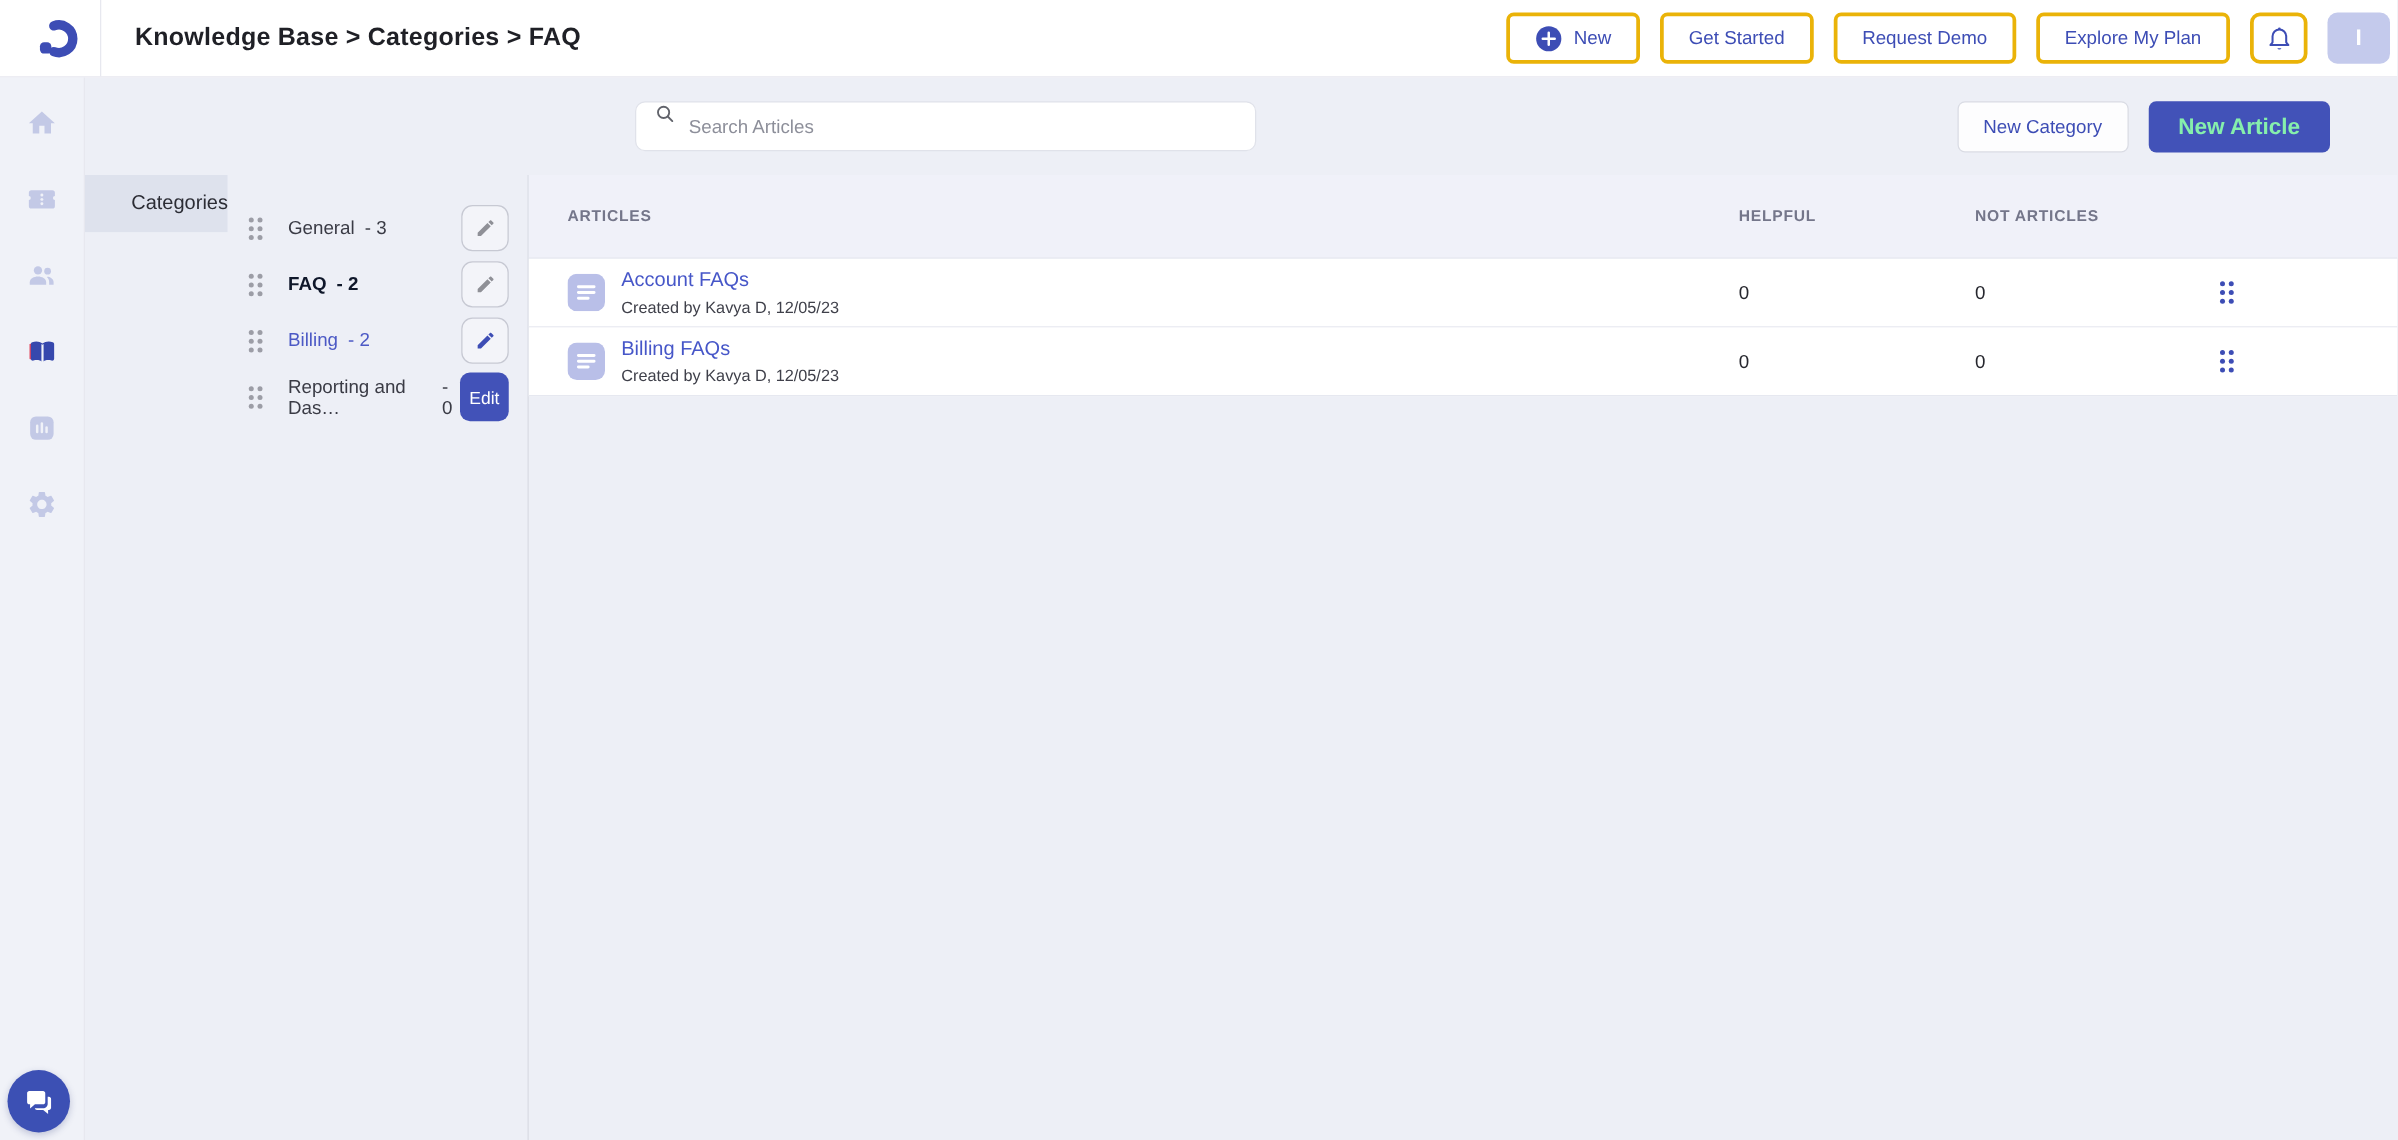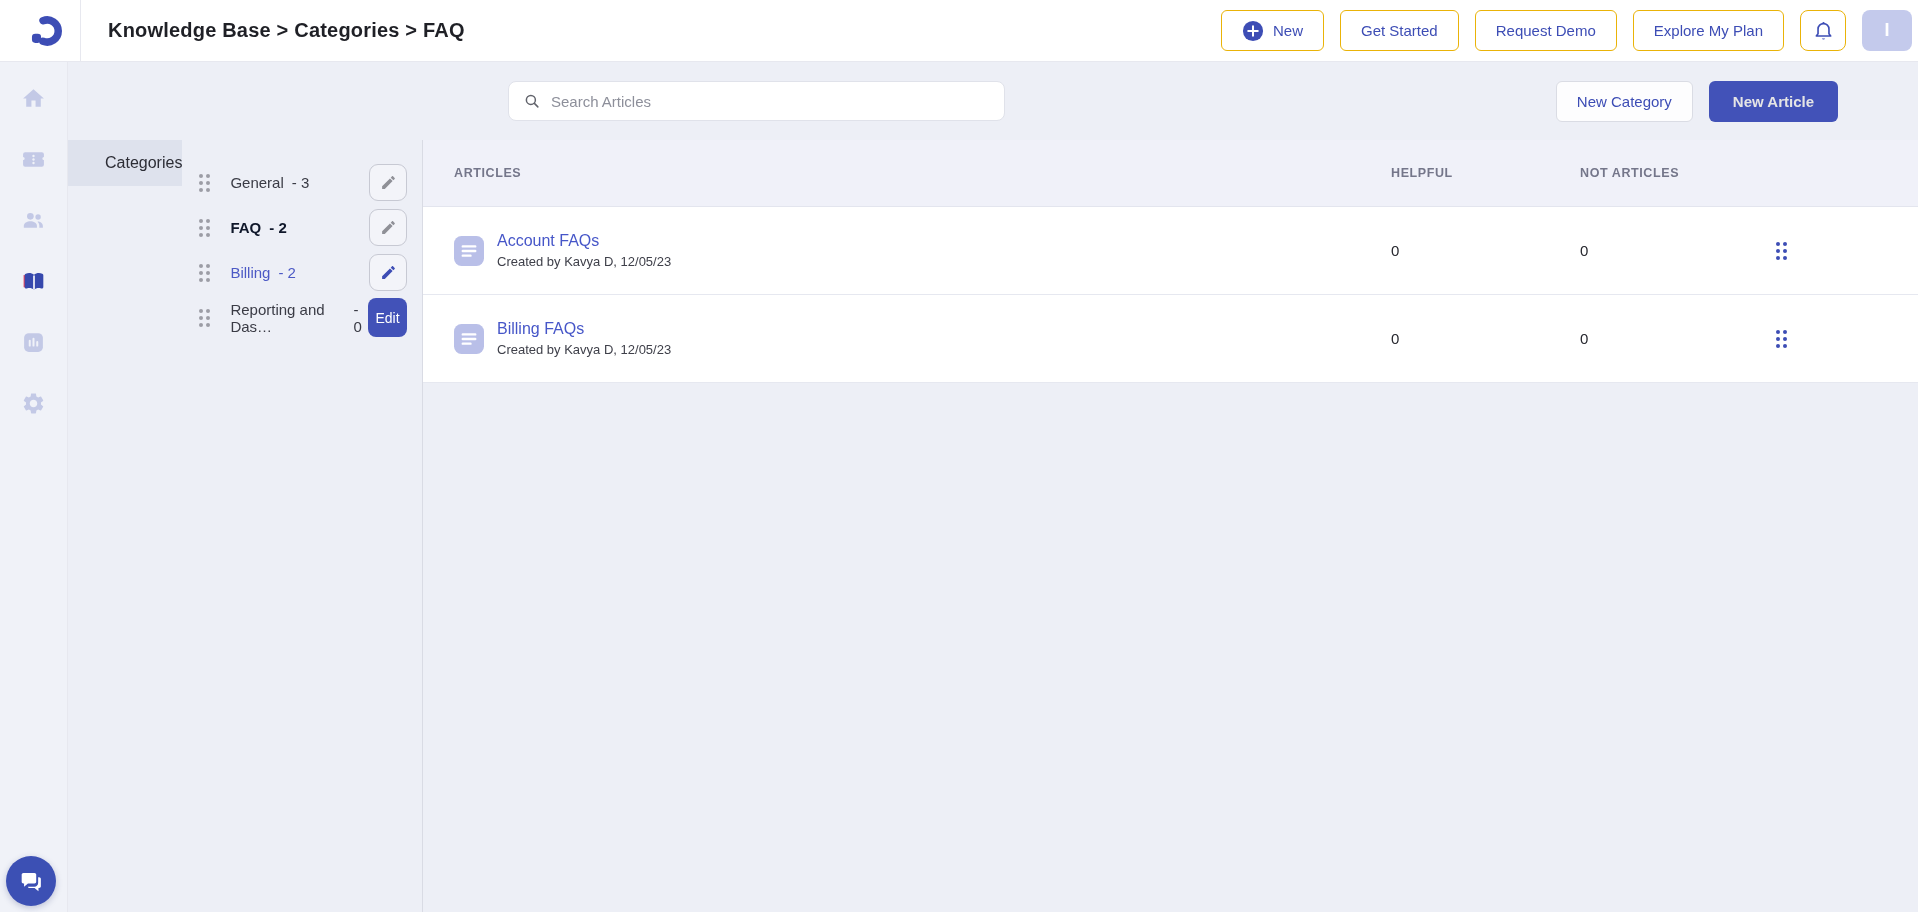--- a/index.html
+++ b/index.html
@@ -22,21 +22,21 @@
   }
   .breadcrumb {
     margin-left:27px; font-size:20px; font-weight:bold; color:#1f2026;
     letter-spacing:.2px; cursor:pointer;
   }
   .topbar-actions {
     margin-left:auto; margin-right:6px;
     display:flex; align-items:center; gap:16px;
   }
   .tb-btn {
-    height:41px; background:#fff; border:1px solid #eab308; border-radius:6px;
+    height:41px; background:#fff; border:3px solid #eab308; border-radius:6px;
     display:flex; align-items:center; gap:9px; padding:0 20px;
     color:#3d4db5; font-size:15px; font-weight:500; cursor:pointer;
     font-family:"Liberation Sans", sans-serif;
   }
   .bell-btn { width:46px; padding:0; justify-content:center; border-radius:8px; }
   .avatar {
     width:50px; height:41px; border-radius:8px; background:#c4caec;
     display:flex; align-items:center; justify-content:center;
     color:#fff; font-size:18px; font-weight:bold; cursor:pointer;
   }
@@ -60,38 +60,38 @@
     justify-content:center; cursor:pointer; box-shadow:0 2px 6px rgba(40,50,120,.25);
   }
 
   .content { flex:1; display:flex; flex-direction:column; min-width:0; }
 
   
   .toolbar { height:78px; display:flex; align-items:center; flex-shrink:0; }
   .search-box {
     margin-left:440px; width:497px; height:40px; background:#fff;
     border:1px solid #e0e2ea; border-radius:8px;
-    display:flex; align-items:center;
+    display:flex; align-items:flex-start;
   }
   .search-box .s-icon { margin:0 10px 0 14px; color:#61636b; display:flex; }
   .search-box input {
     flex:1; border:none; outline:none; font-size:15px; height:100%;
     background:transparent; color:#2a2b32; font-family:"Liberation Sans", sans-serif;
   }
   .search-box input::placeholder { color:#8d8f9a; }
   .toolbar-spacer { flex:1; }
   .btn-secondary {
     height:41px; padding:0 20px; background:#fdfdfe; border:1px solid #dadce4;
     border-radius:6px; color:#3d4db5; font-size:15px; font-weight:500;
     cursor:pointer; margin-right:16px; font-family:"Liberation Sans", sans-serif;
   }
   .btn-primary {
     height:41px; padding:0 24px; background:#4252b8; border:none;
-    border-radius:6px; color:#e5e5e5; font-size:15px; font-weight:bold;
-    cursor:pointer; margin-right:80px; font-family:"Liberation Sans", sans-serif;
+    border-radius:6px; color:#86efac; font-size:18px; font-weight:bold;
+    cursor:pointer; margin-right:54px; font-family:"Liberation Sans", sans-serif;
   }
 
   
   .main { flex:1; display:flex; min-height:0; }
 
   .categories {
     width:355px; flex-shrink:0; border-right:1px solid #d9dbe4;
     display:flex; flex-direction:row;
   }
   .cat-header {
@@ -131,21 +131,21 @@
   .table { flex:1; display:flex; flex-direction:column; min-width:0; }
   .tgrid { display:grid; grid-template-columns:1fr 189px 190px 148px; align-items:center; }
   .thead {
     height:67px; background:#f0f1f9; border-bottom:1px solid #e3e5ee; flex-shrink:0;
   }
   .thead .th {
     font-size:12.5px; font-weight:bold; color:#74768a; letter-spacing:.6px;
   }
   .th-articles { padding-left:31px; }
   .trow {
-    height:88px; background:#fff; border-bottom:1px solid #e6e8f0; flex-shrink:0;
+    height:55px; background:#fff; border-bottom:1px solid #e6e8f0; flex-shrink:0;
   }
   .cell-article { display:flex; align-items:center; padding-left:31px; gap:13px; }
   .doc-ic { width:30px; height:30px; flex-shrink:0; }
   .a-title { font-size:16px; color:#4656c8; cursor:pointer; }
   .a-meta  { font-size:13px; color:#3f404a; margin-top:4px; }
   .cell-num { font-size:15px; color:#26272e; }
   .cell-handle { display:flex; padding-left:6px; }
   .cell-handle .dots { cursor:grab; }
 </style>
 </head>

